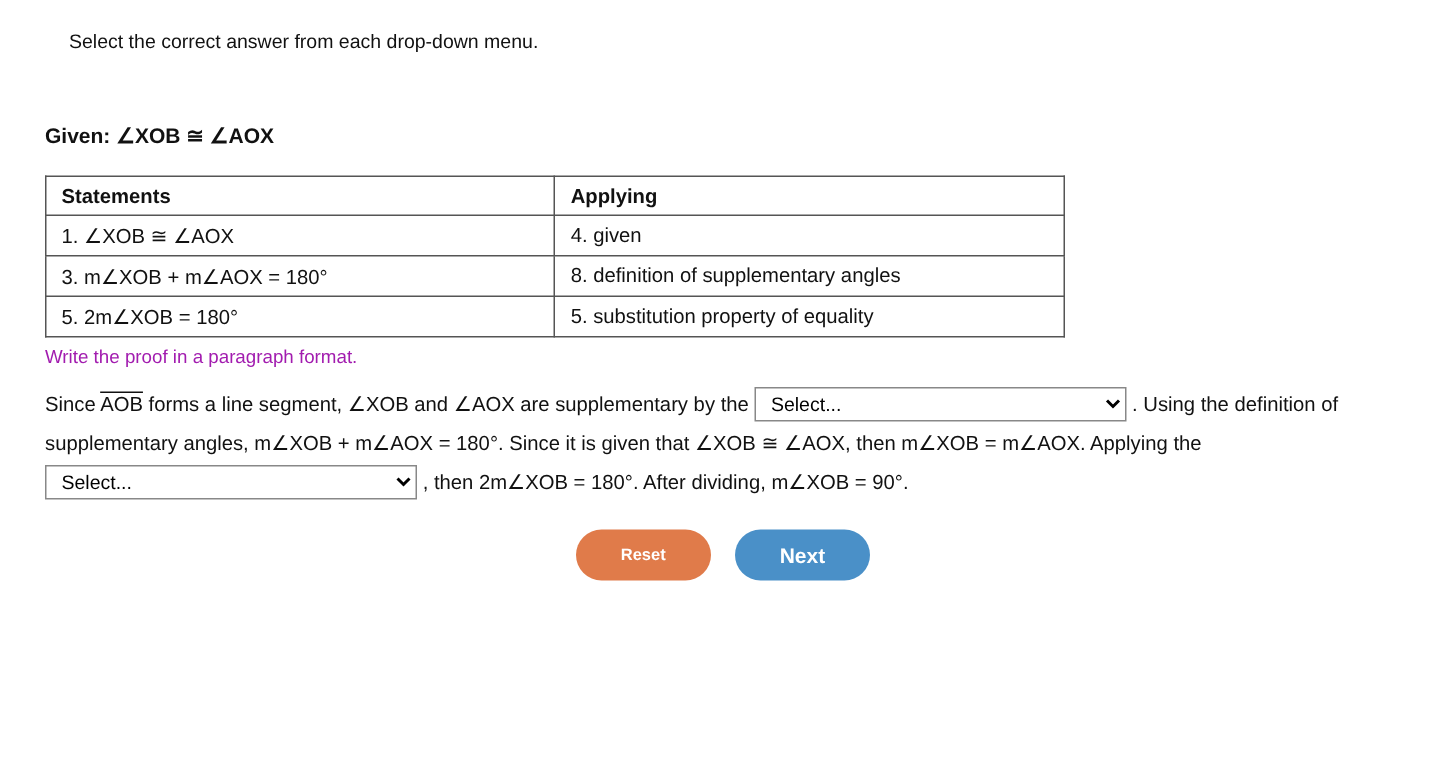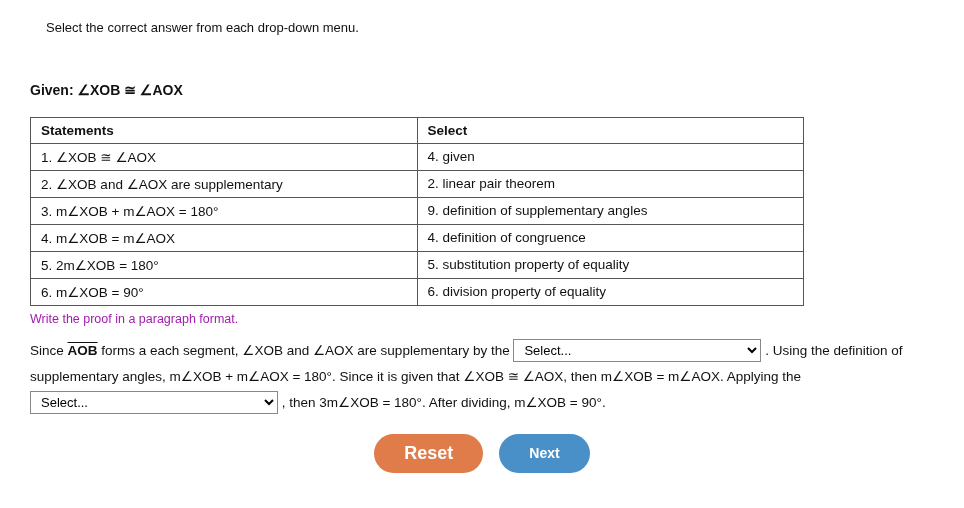--- a/index.html
+++ b/index.html
@@ -22,21 +22,21 @@
       margin-bottom: 14px;
       line-height: 1.7;
       margin-top: 44px;
     }
     .given-prove p {
       font-size: 14px;
       font-weight: 600;
     }
     table {
       border-collapse: collapse;
-      width: 774px;
+      width: 680px;
       margin-bottom: 6px;
     }
     table th, table td {
       border: 1.5px solid #555;
       padding: 5px 10px;
       font-size: 13.5px;
       vertical-align: middle;
     }
     table th {
       font-weight: 700;
@@ -79,21 +79,21 @@
       justify-content: center;
       gap: 16px;
       margin-top: 10px;
     }
     .btn-reset {
       background: #e07b4a;
       color: #fff;
       border: none;
       border-radius: 20px;
       padding: 9px 30px;
-      font-size: 18px;
+      font-size: 11px;
       font-weight: 600;
       cursor: pointer;
     }
     .btn-next {
       background: #4a90c8;
       color: #fff;
       border: none;
       border-radius: 20px;
       padding: 9px 30px;
       font-size: 14px;
@@ -107,63 +107,51 @@
 <p class="instruction">Select the correct answer from each drop-down menu.</p>
 
 <div class="given-prove">
   <p>Given: ∠XOB ≅ ∠AOX</p>
 </div>
 
 <table>
   <thead>
     <tr>
       <th>Statements</th>
-      <th>Select</th>
+      <th>Applying</th>
     </tr>
   </thead>
   <tbody id="table-body">
   <tr>
         <td>1. ∠XOB ≅ ∠AOX</td>
         <td>4. given</td>
       </tr>
       <tr>
-        <td>2. ∠XOB and ∠AOX are supplementary</td>
-        <td>2. linear pair theorem</td>
-      </tr>
-      <tr>
         <td>3. m∠XOB + m∠AOX = 180°</td>
-        <td>9. definition of supplementary angles</td>
-      </tr>
-      <tr>
-        <td>4. m∠XOB = m∠AOX</td>
-        <td>4. definition of congruence</td>
+        <td>8. definition of supplementary angles</td>
       </tr>
       <tr>
         <td>5. 2m∠XOB = 180°</td>
         <td>5. substitution property of equality</td>
-      </tr>
-      <tr>
-        <td>6. m∠XOB = 90°</td>
-        <td>6. division property of equality</td>
       </tr>
     </tbody>
 </table>
 
 <p class="write-note">Write the proof in a paragraph format.</p>
 
 <div class="paragraph-section">
-  <span>Since </span><span style="text-decoration: overline; font-weight:700;">AOB</span><span> forms a each segment, ∠XOB and ∠AOX are supplementary by the </span>
+  <span>Since </span><span style="text-decoration: overline; font-weight:400;">AOB</span><span> forms a line segment, ∠XOB and ∠AOX are supplementary by the </span>
   <span class="inline-select">
     <select id="dropdown1">
     <option value="">Select...</option><option value="linear pair theorem">linear pair theorem</option><option value="definition of supplementary angles">definition of supplementary angles</option><option value="definition of congruence">definition of congruence</option><option value="substitution property of equality">substitution property of equality</option><option value="division property of equality">division property of equality</option></select>
   </span>
   <span>. Using the definition of supplementary angles, m∠XOB + m∠AOX = 180°. Since it is given that ∠XOB ≅ ∠AOX, then m∠XOB = m∠AOX. Applying the </span>
   <span class="inline-select">
     <select id="dropdown2">
     <option value="">Select...</option><option value="substitution property of equality">substitution property of equality</option><option value="linear pair theorem">linear pair theorem</option><option value="definition of supplementary angles">definition of supplementary angles</option><option value="definition of congruence">definition of congruence</option><option value="division property of equality">division property of equality</option></select>
   </span>
-  <span>, then 3m∠XOB = 180°. After dividing, m∠XOB = 90°.</span>
+  <span>, then 2m∠XOB = 180°. After dividing, m∠XOB = 90°.</span>
 </div>
 
 <div class="buttons">
   <button class="btn-reset">Reset</button>
   <button class="btn-next">Next</button>
 </div>
 
 </body></html>

